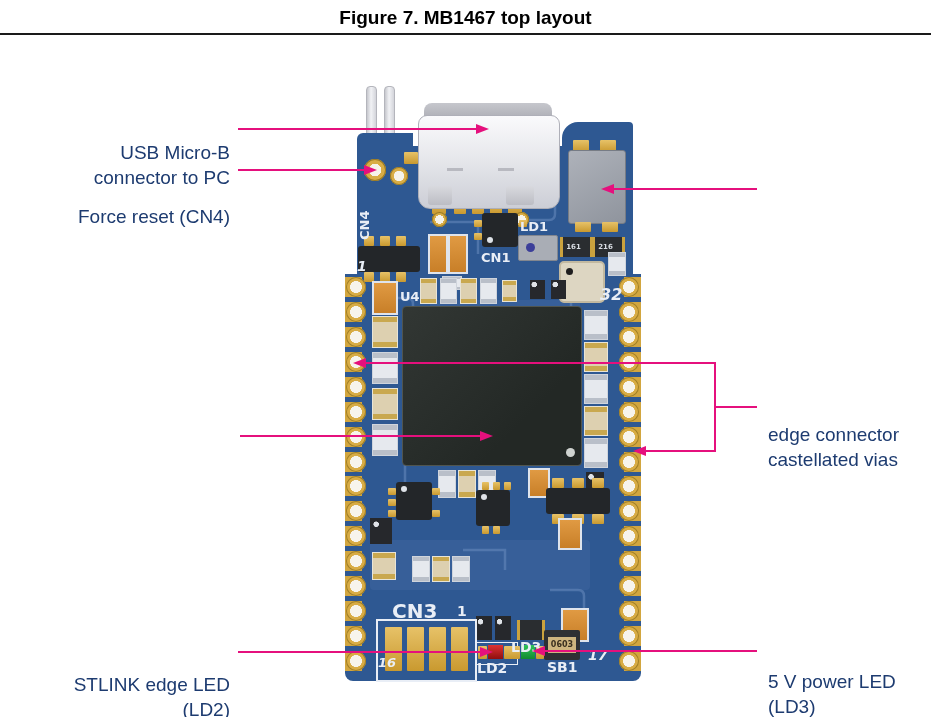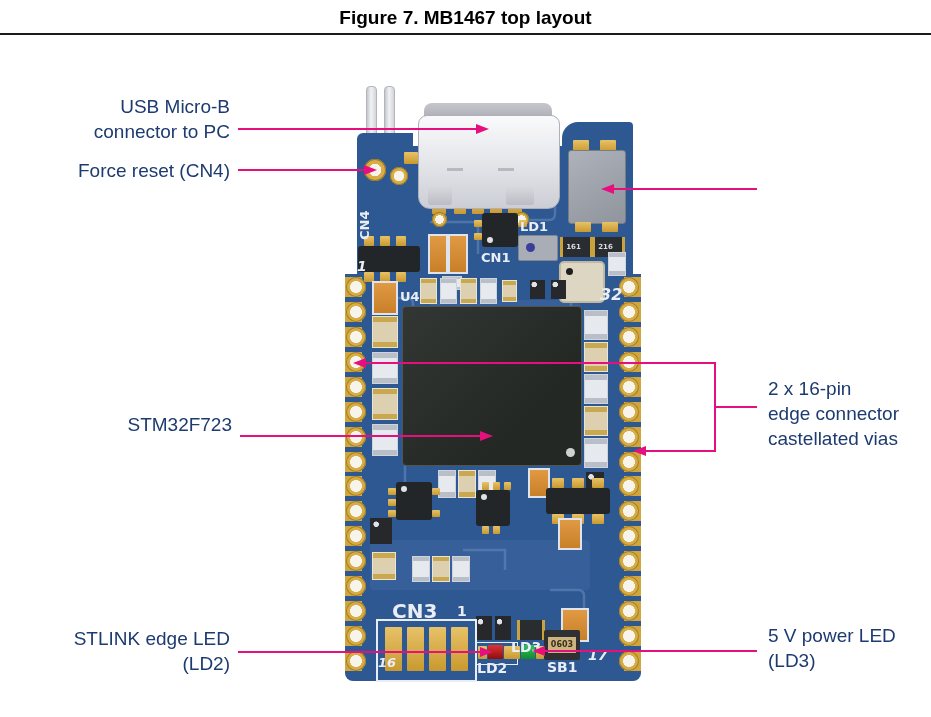--- a/index.html
+++ b/index.html
@@ -44,21 +44,21 @@
   .usb-foot { position:absolute; background:linear-gradient(180deg,#d8d9de,#bcbdc4); border-radius:3px; }
   .whiteline { position:absolute; background:#e9eef6; }
 
   
   .silk { position:absolute; color:#e9eef6; font:bold 13px/13px "DejaVu Sans",sans-serif; white-space:nowrap; }
   .silk.it { font-style:italic; font-weight:bold; }
   .silk.v { writing-mode:vertical-rl; transform:rotate(180deg); }
   .silk.tiny { font:bold 7px/8px "DejaVu Sans",sans-serif; color:#d9dde3; text-align:center; }
 
   
-  .lbl { position:absolute; color:var(--navy); font:19px/25px "Liberation Sans",sans-serif; white-space:nowrap; }
+  .lbl { position:absolute; color:var(--navy); font:19px/25px "Liberation Sans",sans-serif; white-space:nowrap;margin-top:46px; }
   .lbl.r { text-align:right; }
   .cline { position:absolute; height:2px; background:var(--magenta); }
   .clinev { position:absolute; width:2px; background:var(--magenta); }
   .arr-r { position:absolute; width:0; height:0; border:solid transparent;
            border-width:5px 0 5px 13px; border-left-color:var(--magenta); }
   .arr-l { position:absolute; width:0; height:0; border:solid transparent;
            border-width:5px 13px 5px 0; border-right-color:var(--magenta); }
 </style>
 </head>
 <body>
@@ -340,25 +340,23 @@
     <div>USB Micro-B</div>
     <div>connector to PC</div>
   </div>
 
   <div class="lbl r" style="left:38px;top:158px;width:192px">
     <div>Force reset (CN4)</div>
   </div>
 
 
   <div class="lbl r" style="left:40px;top:412px;width:192px">
-    <div>STM32F723</div>
   </div>
 
   <div class="lbl" style="left:768px;top:376px">
-    <div>2 x 16-pin</div>
     <div>edge connector</div>
     <div>castellated vias</div>
   </div>
 
   <div class="lbl r" style="left:38px;top:626px;width:192px">
     <div>STLINK edge LED</div>
     <div>(LD2)</div>
   </div>
 
   <div class="lbl" style="left:768px;top:623px">

